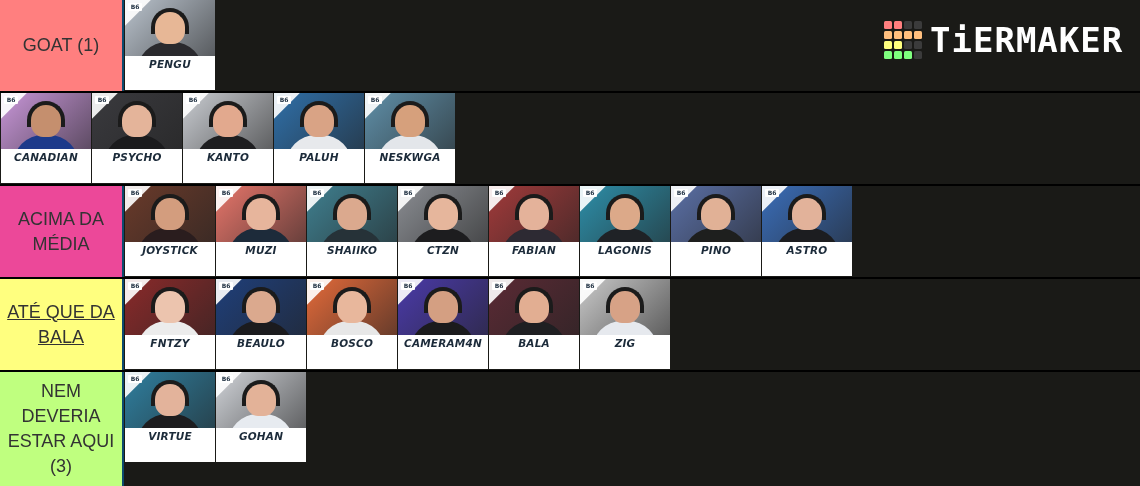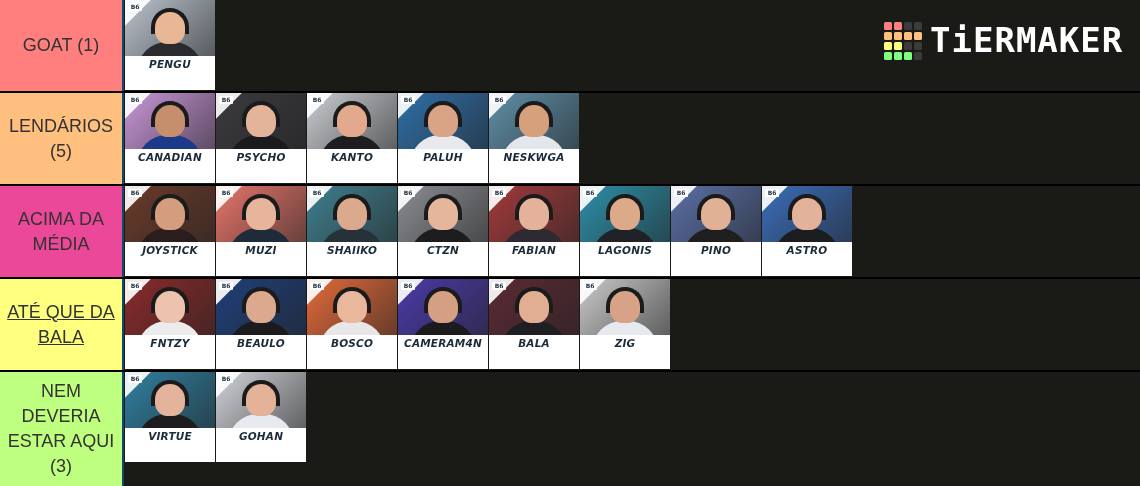--- a/index.html
+++ b/index.html
@@ -32,25 +32,25 @@
     border-radius: 20px 20px 0 0;
   }
   .card .photo .body {
     position: absolute; left: 12px; top: 42px; width: 66px; height: 40px; border-radius: 30px 30px 0 0;
   }
   .card .badge {
     position: absolute; left: 3px; top: 3px; width: 14px; height: 8px; background: #fff; border-radius: 1px;
     font-size: 6px; font-weight: bold; line-height: 8px; color: #234; text-align: center; font-family: "DejaVu Sans", sans-serif;
   }
   .card .name {
-    position: absolute; left: 0; bottom: 16px; width: 90px; height: 18px; background: #fff;
+    position: absolute; left: 0; bottom: 0; width: 90px; height: 34px; background: #fff;
     font-family: "DejaVu Sans", sans-serif; font-weight: bold; font-style: italic; font-size: 10.5px;
     color: #1c2b3a; text-align: center; line-height: 17px; letter-spacing: 0.2px;
   }
-  .logo { position: absolute; left: 884px; top: 20px; display: flex; align-items: flex-end; gap: 8px; }
+  .logo { position: absolute; left: 884px; top: 20px; display: flex; align-items: center; gap: 8px; }
   .logo-grid { display: grid; grid-template-columns: repeat(4, 8px); grid-auto-rows: 8px; gap: 2px; }
   .logo-grid span { border-radius: 1.5px; display: block; }
   .logo-text {
     font-family: "DejaVu Sans Mono", monospace; font-weight: bold; color: #fff; font-size: 34px; letter-spacing: 1px; line-height: 40px;
   }
 </style>
 </head>
 <body>
 
 <div class="board" id="board">
@@ -64,21 +64,20 @@
             <div class="head" style="background:#e7b796"></div>
             <div class="headset"></div>
             <div class="stripe"></div>
           </div>
           <div class="badge">B6</div>
           <div class="name">PENGU</div>
         </div>
       </div>
     </div>
     <div class="row" style="top: 93px; height: 91px;">
-      <div class="label" style="background: rgb(255, 191, 127);">LENDÁRIOS (5)</div>
       <div class="items">
         <div class="card">
           <div class="photo">
             <div class="bg" style="background:linear-gradient(135deg,#c896d8,#222 140%)"></div>
             <div class="body" style="background:#1d3a8a"></div>
             <div class="head" style="background:#c58f6e"></div>
             <div class="headset"></div>
             <div class="stripe"></div>
           </div>
           <div class="badge">B6</div>

